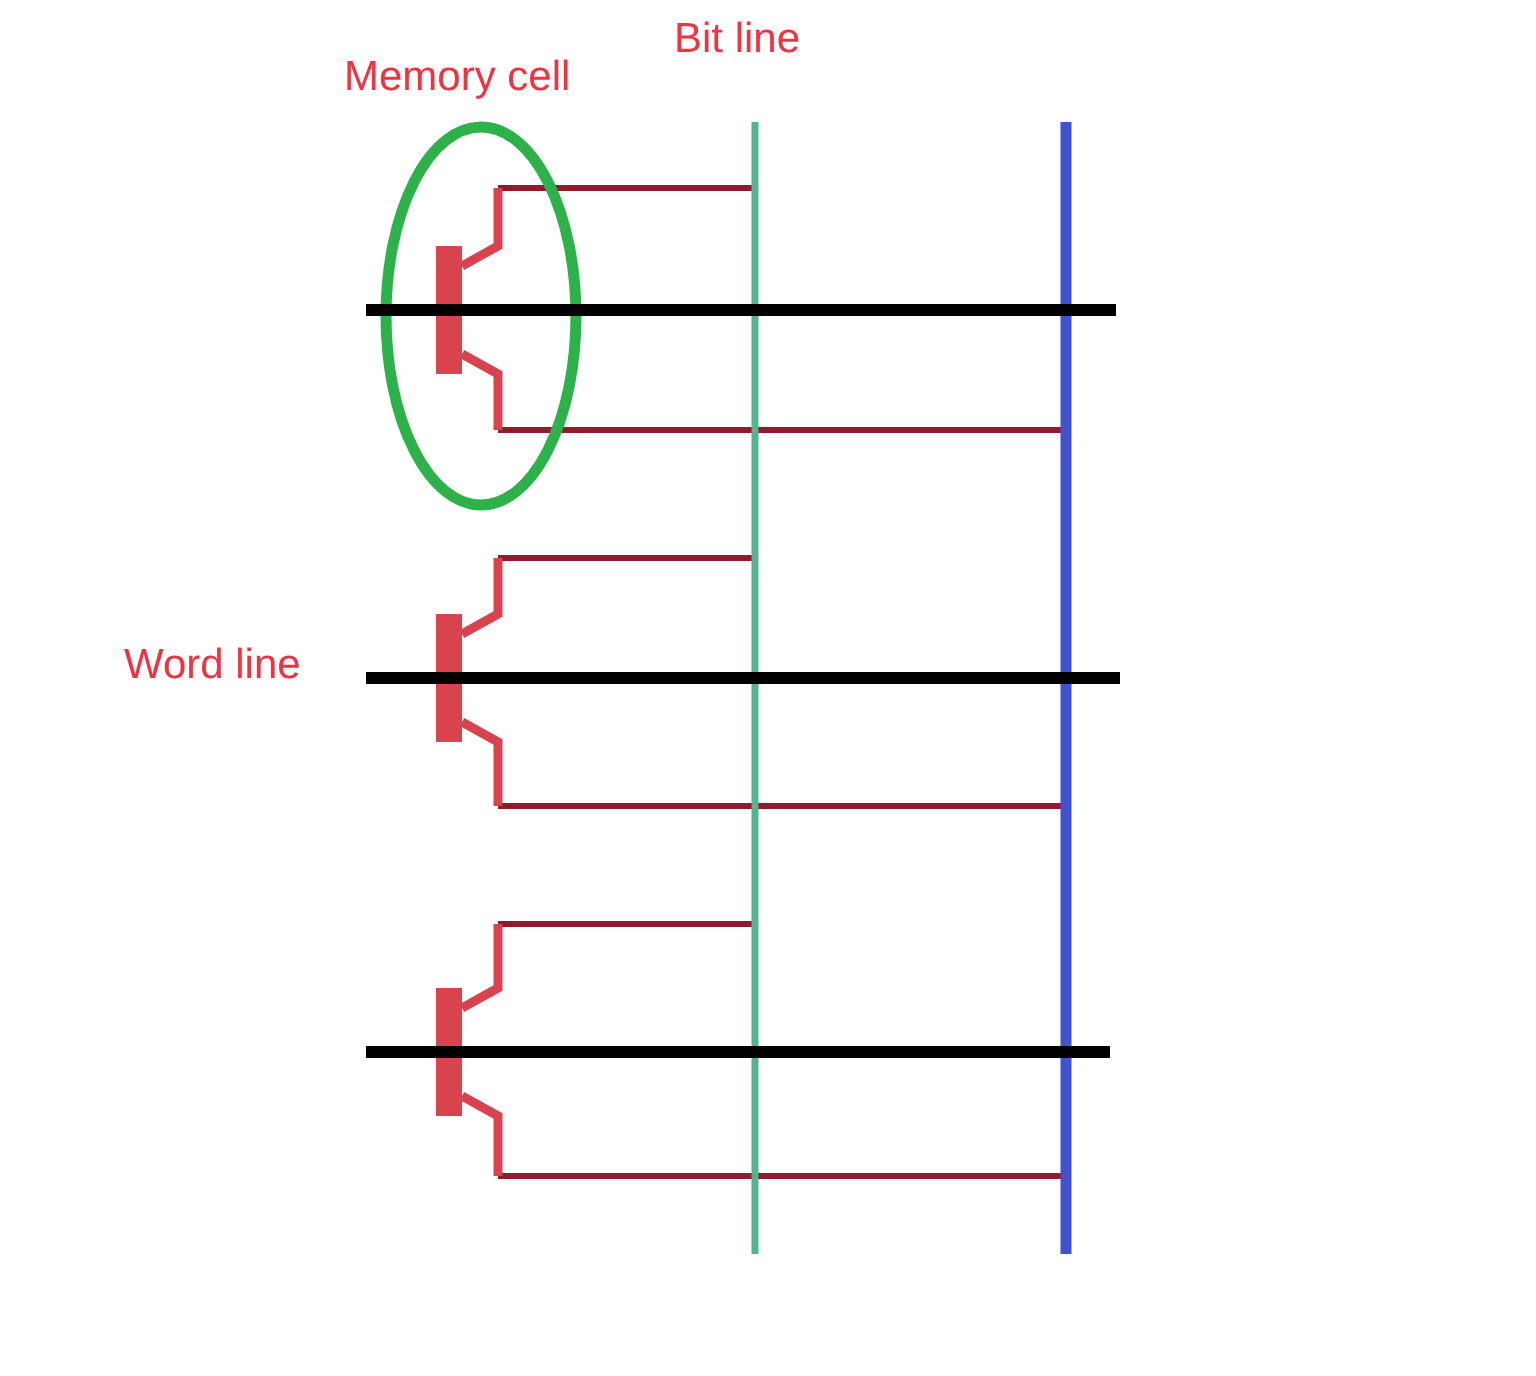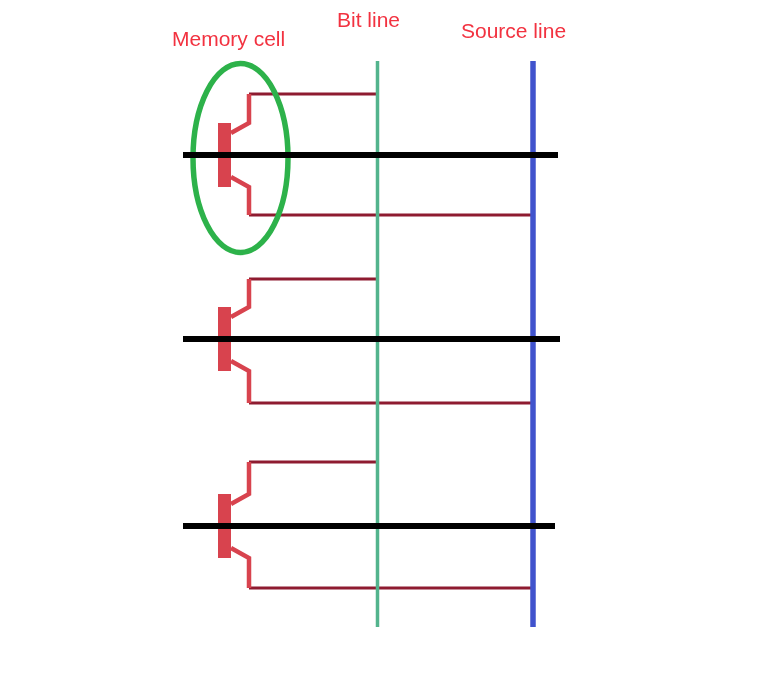--- a/index.html
+++ b/index.html
@@ -65,14 +65,14 @@
 
     <ellipse class="highlight" cx="240.5" cy="158" rx="47.5" ry="94.5" stroke-width="5.5"></ellipse>
 
     <line class="wordline" x1="183" y1="155" x2="558" y2="155" stroke-width="6"></line>
     <line class="wordline" x1="183" y1="339" x2="560" y2="339" stroke-width="6"></line>
     <line class="wordline" x1="183" y1="526" x2="555" y2="526" stroke-width="6"></line>
   </svg>
 
   <div class="label" style="left:172px; top:27px;">Memory cell</div>
   <div class="label" style="left:337px; top:8px;">Bit line</div>
-  <div class="label" style="left:461px; top:19px;">Source line</div>
+  <div class="label" style="left:62px; top:321px;">Word line</div>
 </div>
 
 </body></html>

